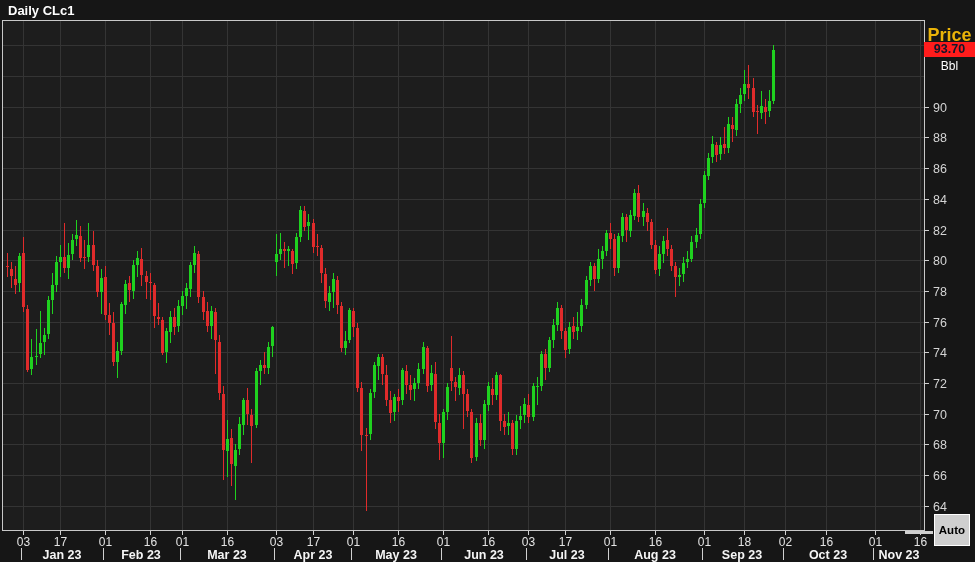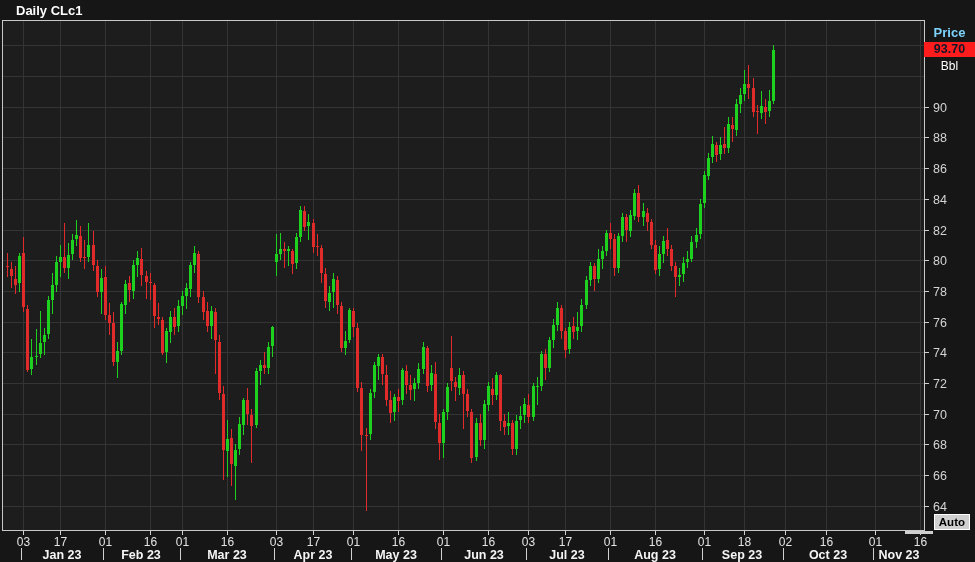--- a/index.html
+++ b/index.html
@@ -1,25 +1,25 @@
 <!DOCTYPE html>
 <html><head>
 <meta charset="utf-8">
 <style>
   html,body{margin:0;padding:0;background:#111;}
   #screen{position:relative;width:975px;height:562px;background:#161616;overflow:hidden;
           font-family:"Liberation Sans",sans-serif;}
   #chart-svg{position:absolute;left:0;top:0;}
-  .hdr-title{position:absolute;left:8px;top:3px;font-size:13px;font-weight:bold;color:#ffffff;margin-left:8px;}
+  .hdr-title{position:absolute;left:8px;top:3px;font-size:13px;font-weight:bold;color:#ffffff;}
   .hdr-range{position:absolute;right:6px;top:3px;font-size:12.5px;color:#f2f2f2;}
   .ycol{position:absolute;left:924px;width:51px;text-align:center;}
-  .price-cap{top:25px;font-size:13px;font-weight:bold;color:#7dd3fc;}
+  .price-cap{top:25px;font-size:18px;font-weight:bold;color:#eab308;}
   .last-px{top:42px;height:15px;line-height:15px;font-size:12.5px;font-weight:bold;color:#0f172a;}
   .unit-cap{top:59px;font-size:12px;font-weight:normal;color:#ffffff;}
-  .auto-btn{position:absolute;right:5px;top:514px;padding:0 4px;height:14px;line-height:14px;
+  .auto-btn{position:absolute;right:5px;top:514px;padding:8px 4px;height:14px;line-height:14px;
             font-size:11.5px;font-weight:bold;color:#000;background:#cfcfcf;border:1px solid #ffffff;}
   .corner-bar{position:absolute;left:905px;top:531px;width:28px;height:3px;background:#cfcfcf;}
   text{font-family:"Liberation Sans",sans-serif;}
   .ylbl{fill:#d4d4d4;font-size:12.5px;}
   .dlbl{fill:#e3e3e3;font-size:12px;text-anchor:middle;}
   .mlbl{fill:#f5f5f5;font-size:12.5px;font-weight:bold;text-anchor:middle;}
 </style>
 </head>
 <body>
 

